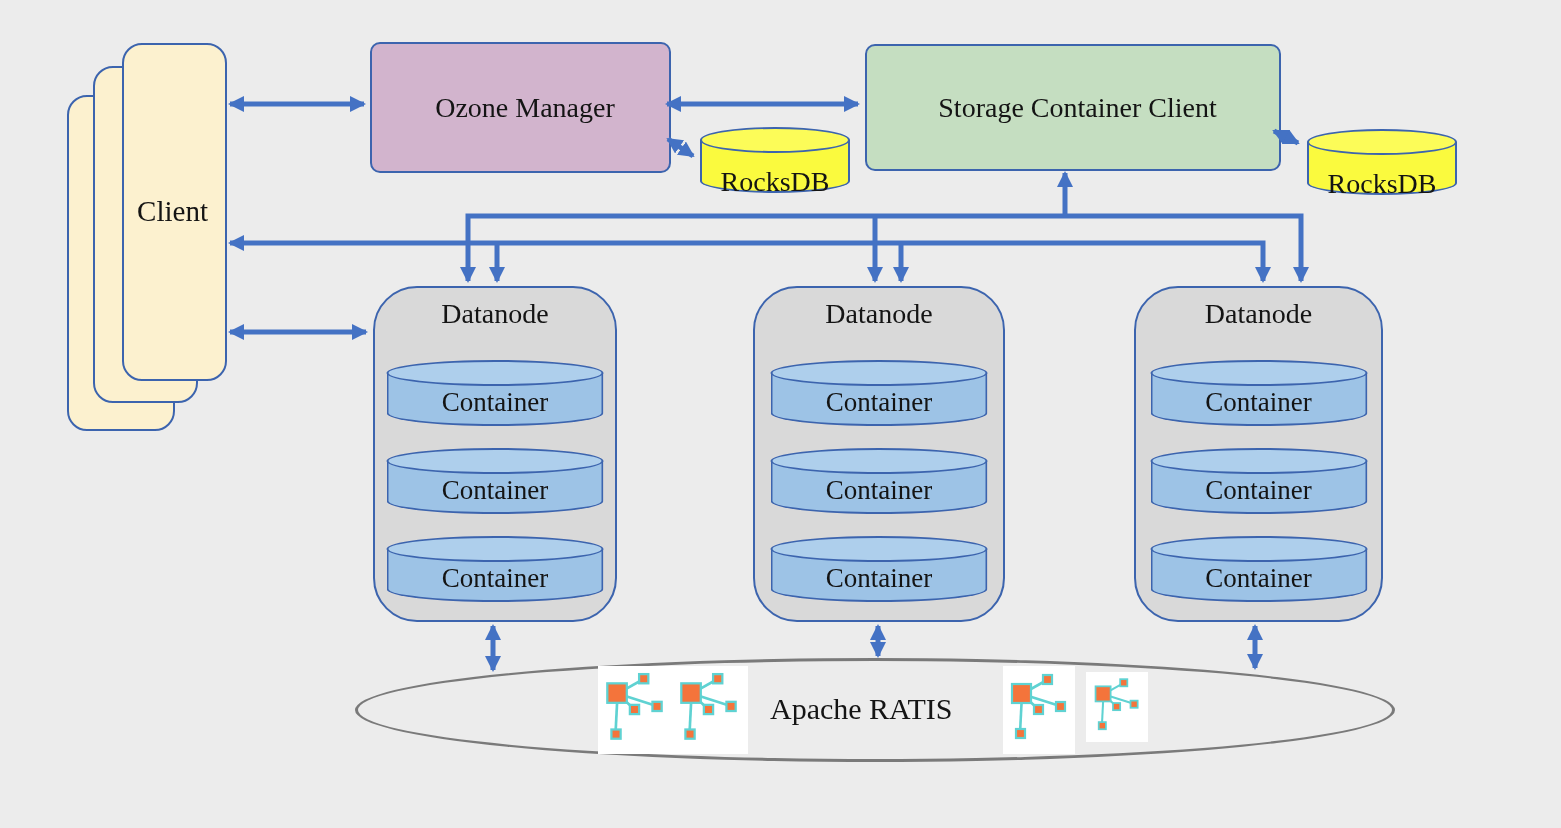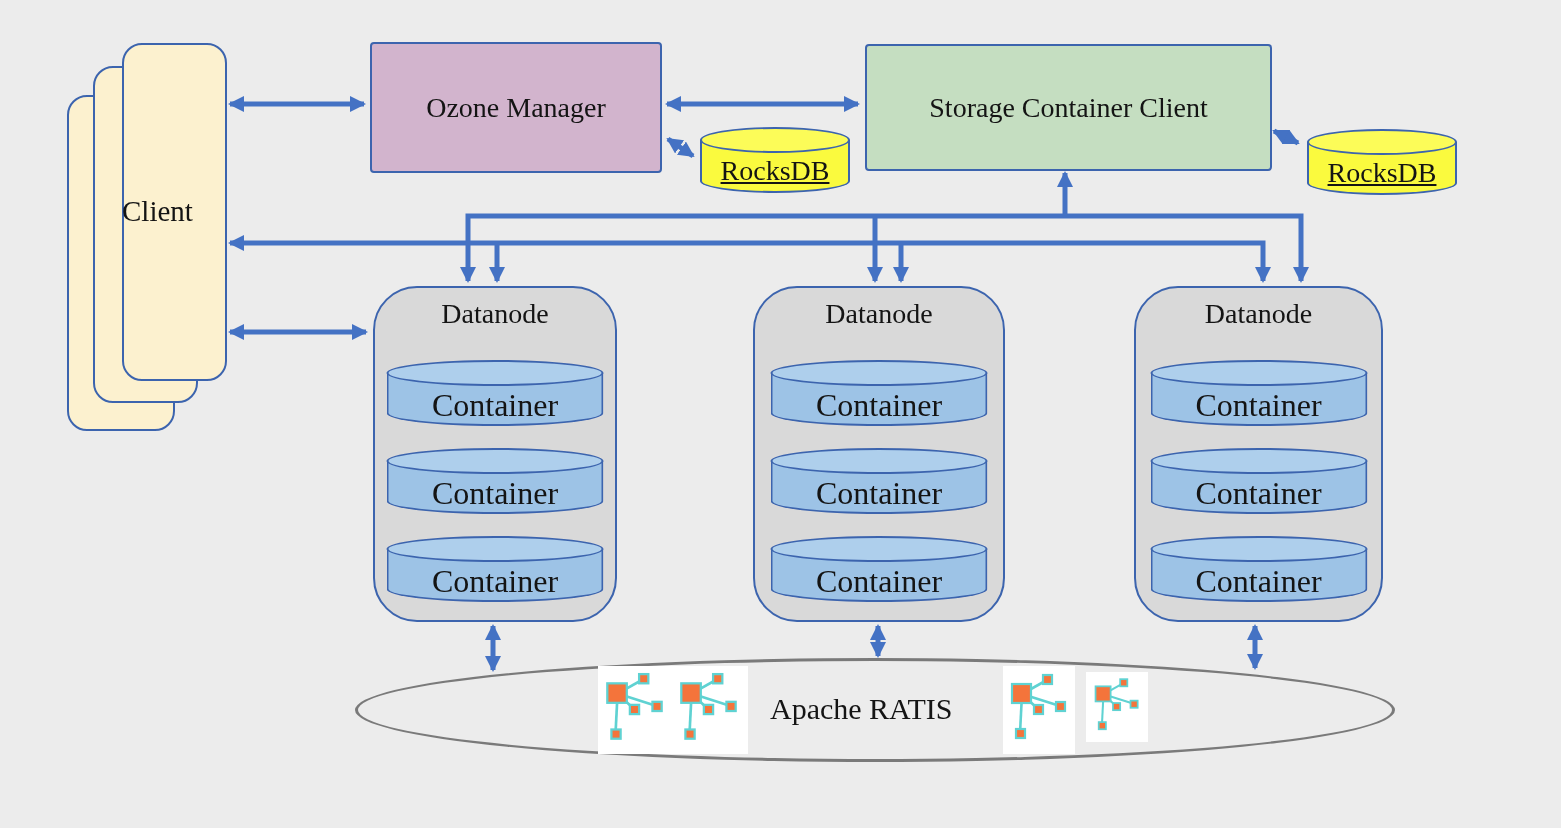--- a/index.html
+++ b/index.html
@@ -7,49 +7,49 @@
     position:relative; width:1561px; height:828px;
     background:#ECECEC; overflow:hidden;
     font-family:"Liberation Serif","DejaVu Serif",serif;
     color:#141414;
   }
   
   .card { position:absolute; background:#FCF1CF; border:2.5px solid #3C64AE; border-radius:20px; }
   .client-back  { left:67px;  top:95px; width:104px; height:332px; }
   .client-mid   { left:93px;  top:66px; width:101px; height:333px; }
   .client-front { left:122px; top:43px; width:101px; height:334px; }
-  .client-label { position:absolute; left:122px; top:195px; width:101px; font-size:29px; }
-  
-  .box { position:absolute; border:2.5px solid #3C64AE; border-radius:4px;
-         display:flex; align-items:center; justify-content:center; font-size:28px; }
+  .client-label { position:absolute; left:122px; top:195px; width:101px; text-align:center; font-size:29px; }
+  
+  .box { position:absolute; border:2.5px solid #3C64AE; border-radius:10px;
+         display:flex; align-items:center; justify-content:center; font-size:28px;padding-left:9px; }
   .om  { left:370px; top:42px; width:288px; height:127px; background:#D2B4CD; }
   .scm { left:865px; top:44px; width:403px; height:123px; background:#C5DEC1; }
   
   .cyl { position:absolute; }
   .cyl-top,.cyl-body { position:absolute; box-sizing:border-box; border:2px solid #3C64AE; }
   .cyl-top  { left:0; right:0; top:0; height:26px; border-radius:50%; }
   .cyl-body { left:0; right:0; top:13px; bottom:0; border-top:none; }
   .cyl-label { position:absolute; left:0; right:0; text-align:center; }
   .rocks { width:150px; height:66px; }
   .rocks1 { left:700px; top:127px; }
   .rocks2 { left:1307px; top:129px; }
   .rocks .cyl-top  { background:#FCFC58; }
   .rocks .cyl-body { background:#FAFA3E; border-radius:0 0 75px 75px / 0 0 12px 12px; }
-  .rocks .cyl-label { top:28px; font-size:28px;text-decoration:underline; }
+  .rocks .cyl-label { top:39px; font-size:28px; }
   
   .dn { position:absolute; background:#D9D9D9; border:2.5px solid #3C64AE; border-radius:44px; }
   .dn1 { left:373px;  top:286px; width:240px; height:332px; }
   .dn2 { left:753px;  top:286px; width:248px; height:332px; }
   .dn3 { left:1134px; top:286px; width:245px; height:332px; }
   .dn-title { position:absolute; left:0; right:0; top:10px; text-align:center; font-size:28px; }
   .container-cyl { position:absolute; left:50%; transform:translateX(-50%); width:217px; height:66px; }
   .c1 { top:72px; } .c2 { top:160px; } .c3 { top:248px; }
   .container-cyl .cyl-top  { background:#AECFEC; }
   .container-cyl .cyl-body { background:#9DC3E6; border-radius:0 0 108px 108px / 0 0 13px 13px; }
-  .container-cyl .cyl-label { top:27px; font-size:32px; }
+  .container-cyl .cyl-label { top:27px; font-size:27px; }
   
   .ratis { position:absolute; left:355px; top:658px; width:1040px; height:104px;
            border:3px solid #7A7A7A; border-radius:50%; box-sizing:border-box; }
   .ratis-label { position:absolute; left:770px; top:692px; width:212px; font-size:30px; }
   .patch { position:absolute; background:#FFFFFF; }
   .p1 { left:598px;  top:666px; width:150px; height:88px; }
   .p2 { left:1003px; top:666px; width:72px;  height:88px; }
   .p3 { left:1086px; top:672px; width:62px;  height:70px; }
   .patch svg { position:absolute; }
   .g1a { left:4px;  top:4px; width:66px; height:80px; }

